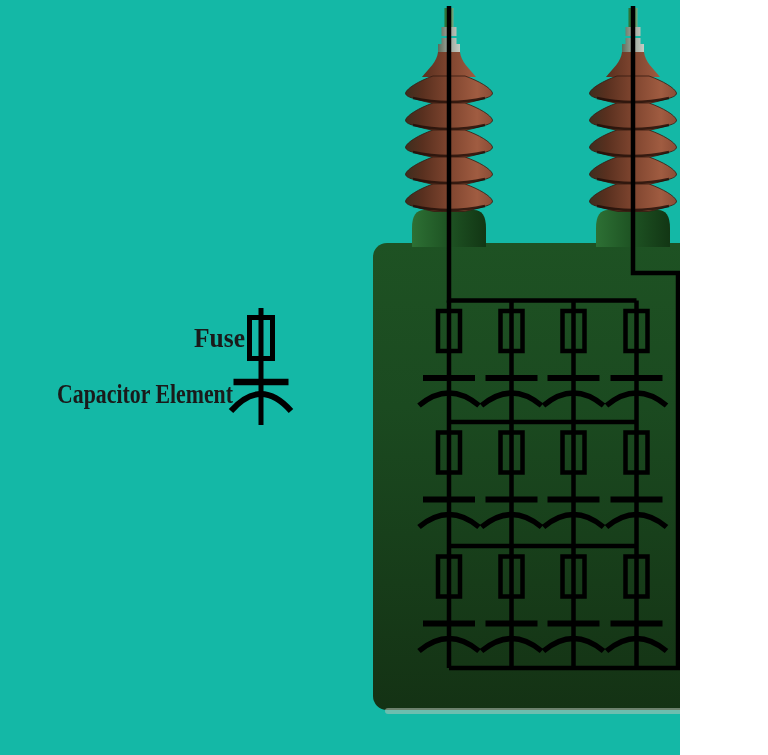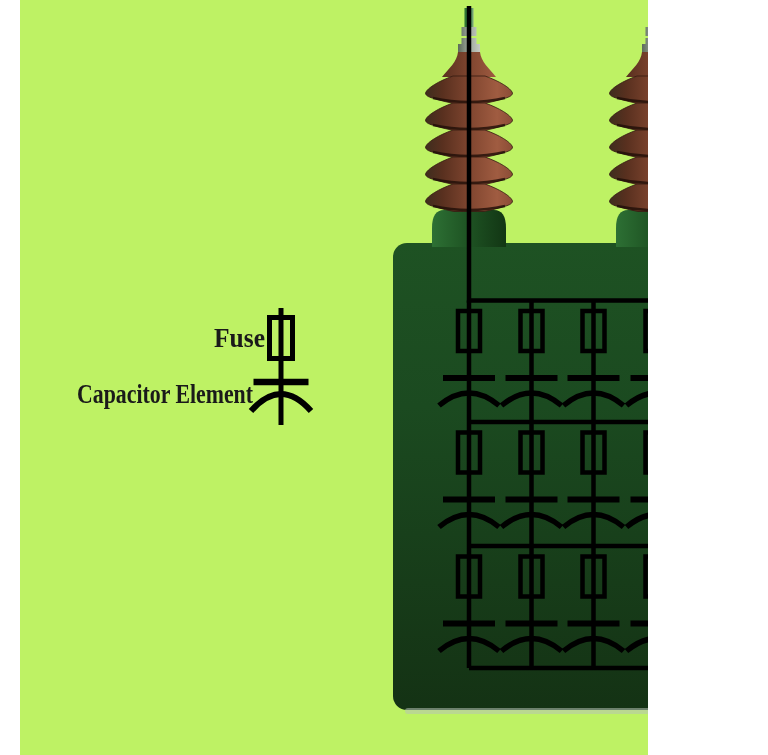--- a/index.html
+++ b/index.html
@@ -1,22 +1,21 @@
 <!DOCTYPE html>
 <html><head>
 <meta charset="utf-8">
 <style>
   html,body{margin:0;padding:0;background:#ffffff;}
   .stage{
     position:relative;
-    width:628px;height:755px;
-    background:#bef264;
+    width:680px;height:755px;
+    background:#14b8a6;
     overflow:hidden;
     font-family:"Liberation Serif", serif;
-    margin-left:20px;
   }
   .wire{stroke:#000;fill:none;stroke-linecap:butt;stroke-linejoin:miter;}
   .legend-text{
     font-family:"Liberation Serif", serif;
     font-weight:bold;
     fill:#1a1a1a;
   }
 </style>
 </head>
 <body>

